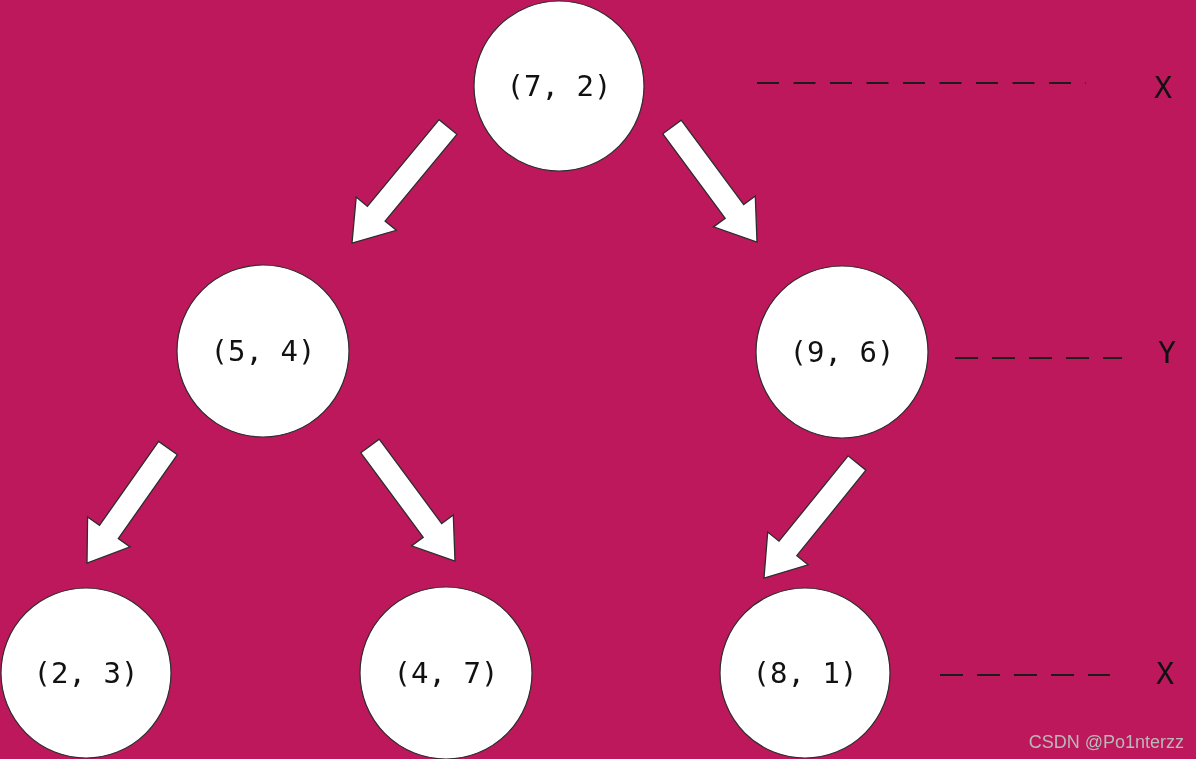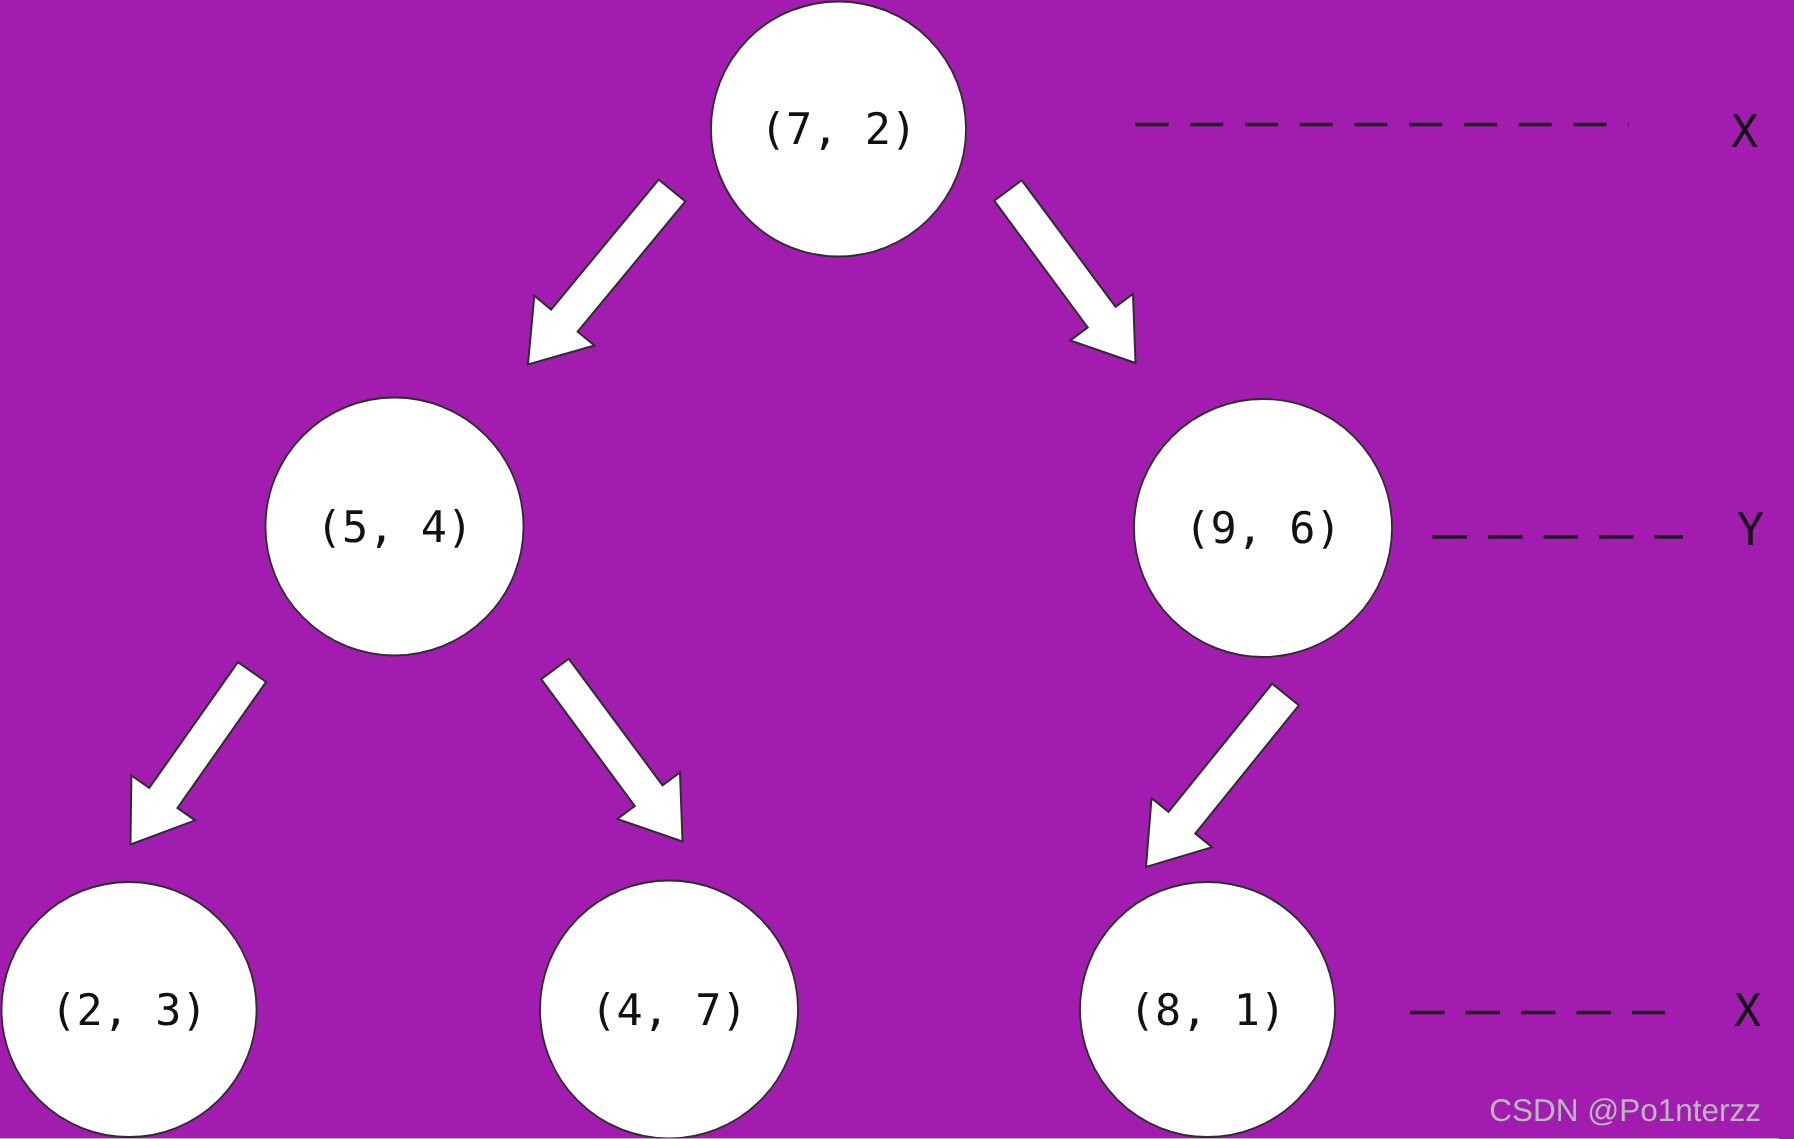--- a/index.html
+++ b/index.html
@@ -4,21 +4,21 @@
 <style>
   html, body {
     margin: 0;
     padding: 0;
     background: #ffffff;
   }
   #stage {
     position: relative;
     width: 1196px;
     height: 759px;
-    background: #a21caf;
+    background: #be185d;
     overflow: hidden;
     font-family: "DejaVu Sans Mono", monospace;
   }
   #diagram-svg {
     position: absolute;
     left: 0;
     top: 0;
   }
   .node-circle {
     fill: #ffffff;
@@ -43,25 +43,25 @@
     fill: none;
   }
   .axis-label {
     fill: #111111;
     font-family: "DejaVu Sans Mono", monospace;
     font-size: 30px;
     text-anchor: middle;
   }
   #watermark {
     position: absolute;
-    right: 22px;
+    right: 12px;
     bottom: 6px;
     color: #b9b9b9;
     font-family: "Liberation Sans", sans-serif;
-    font-size: 21px;
+    font-size: 18px;
     white-space: nowrap;
   }
 </style>
 </head>
 <body>
 
 <div id="stage">
   <svg id="diagram-svg" width="1196" height="759" viewBox="0 0 1196 759" xmlns="http://www.w3.org/2000/svg">
     <g id="arrows-layer">
         <polygon points="439.1,119.7 367.4,206.4 356.2,197.1 352,243 396.3,230.3 385.1,221.1 456.9,134.3" class="block-arrow"></polygon>

